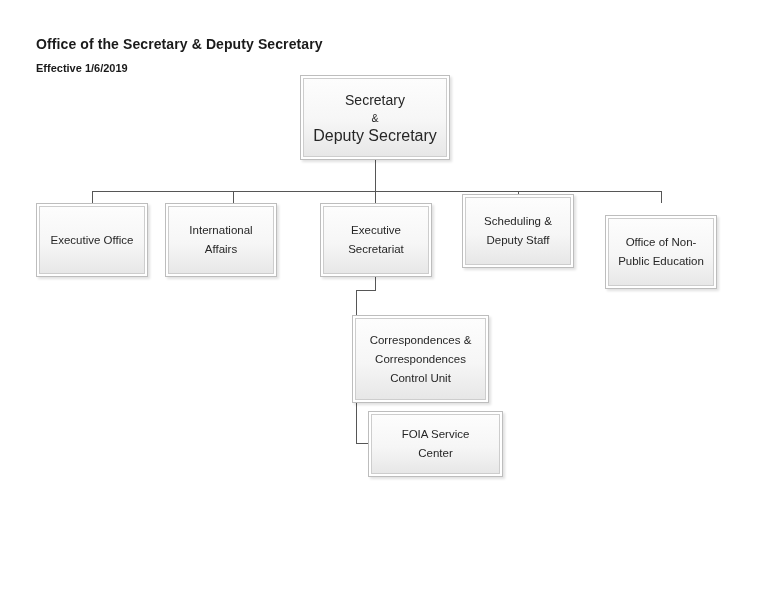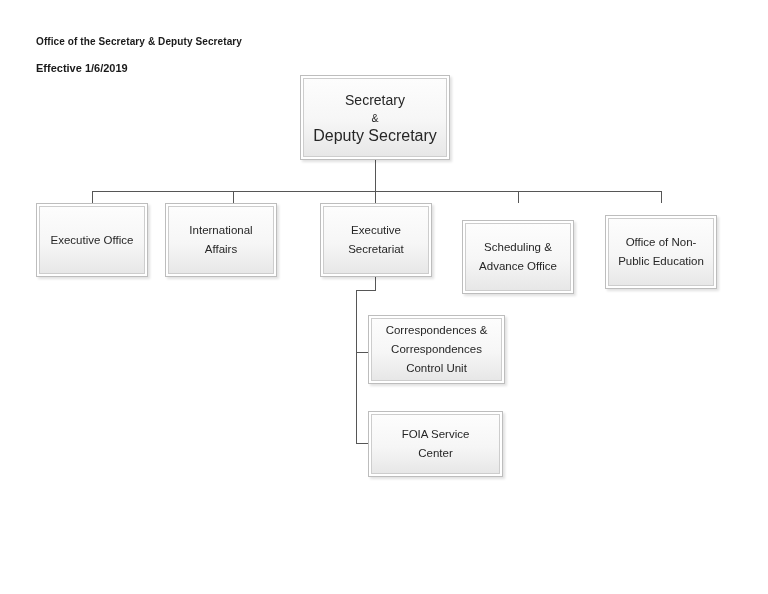--- a/index.html
+++ b/index.html
@@ -9,21 +9,21 @@
     height: 594px;
     background: #ffffff;
     font-family: "Liberation Sans", sans-serif;
     color: #262626;
     overflow: hidden;
   }
   .doc-title {
     position: absolute;
     left: 36px;
     top: 36px;
-    font-size: 10px;
+    font-size: 14px;
     font-weight: bold;
     color: #1a1a1a;
     letter-spacing: 0.1px;
   }
   .doc-subtitle {
     position: absolute;
     left: 36px;
     top: 62px;
     font-size: 11px;
     font-weight: bold;
@@ -110,35 +110,35 @@
     </div>
   </div>
 
   <div class="node" style="left:320px; top:203px; width:112px; height:74px;">
     <div class="node-inner">
       <span class="node-line">Executive</span>
       <span class="node-line">Secretariat</span>
     </div>
   </div>
 
-  <div class="node" style="left:462px; top:220px; width:112px; height:74px;">
+  <div class="node" style="left:462px; top:194px; width:112px; height:74px;">
     <div class="node-inner">
       <span class="node-line">Scheduling &amp;</span>
-      <span class="node-line">Advance Office</span>
+      <span class="node-line">Deputy Staff</span>
     </div>
   </div>
 
   <div class="node" style="left:605px; top:203px; width:112px; height:74px;margin-top:12px;">
     <div class="node-inner">
       <span class="node-line">Office of Non-</span>
       <span class="node-line">Public Education</span>
     </div>
   </div>
 
-  <div class="node" style="left:368px; top:315px; width:137px; height:69px;">
+  <div class="node" style="left:352px; top:315px; width:137px; height:88px;">
     <div class="node-inner">
       <span class="node-line">Correspondences &amp;</span>
       <span class="node-line">Correspondences</span>
       <span class="node-line">Control Unit</span>
     </div>
   </div>
 
   <div class="node" style="left:368px; top:411px; width:135px; height:66px;">
     <div class="node-inner">
       <span class="node-line">FOIA Service</span>

